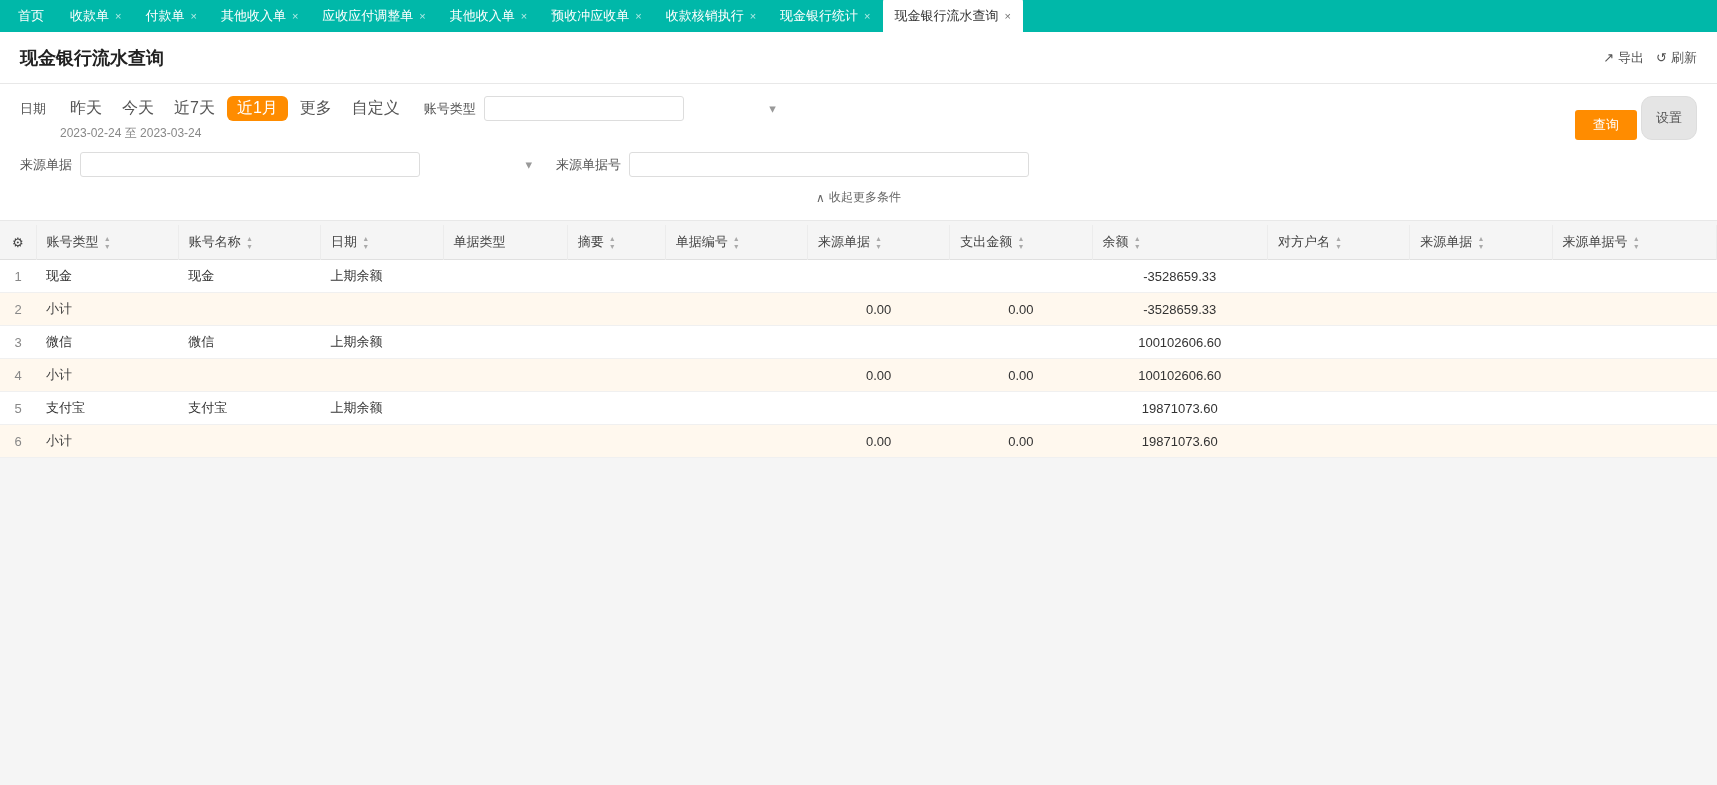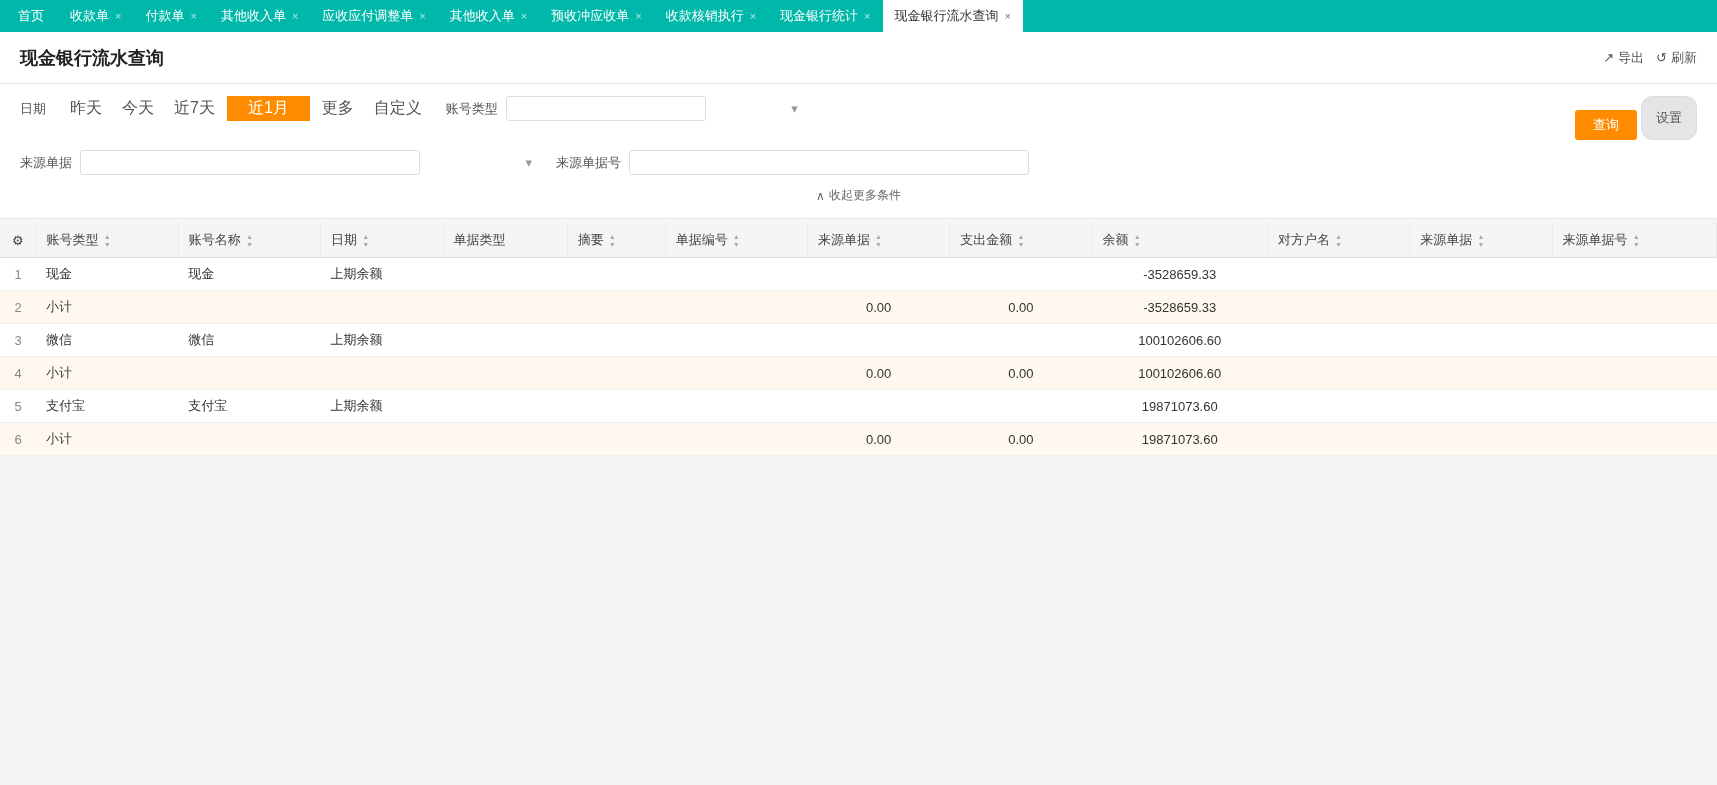--- a/index.html
+++ b/index.html
@@ -97,22 +97,22 @@
       border: none;
       background: none;
       color: #555;
       cursor: pointer;
       font-size: 16px;
       border-radius: 3px;
     }
     .date-btn.active {
       background: #ff8c00;
       color: #fff;
-      border-radius: 0;
-      padding: 2px 21px;
+      border-radius: 6px;
+      padding: 2px 10px;
     }
     .date-range {
       color: #888;
       font-size: 12px;
       margin-left: 4px;
     }
     .filter-select {
       border: 1px solid #ddd;
       border-radius: 3px;
       padding: 4px 28px 4px 8px;
@@ -311,20 +311,23 @@
       <div style="display:flex; align-items:center; gap:6px;">
         <span class="filter-label">日期</span>
         <div class="date-shortcuts">
           <button class="date-btn">昨天</button>
           <button class="date-btn">今天</button>
           <button class="date-btn">近7天</button>
           <button class="date-btn active">近1月</button>
           <button class="date-btn">更多</button>
           <button class="date-btn">自定义</button>
         </div>
+      </div>
+      <div style="padding-left:36px;">
+        <span class="date-range">2023-02-24 至 2023-03-24</span>
       </div>
     </div>
 
     <div style="display:flex; align-items:center; gap:8px; flex:1;">
       <span class="filter-label" style="white-space:nowrap;">账号类型</span>
       <div class="select-wrapper" style="flex:1; max-width:300px;">
         <select class="filter-select">
           <option value=""></option>
         </select>
         <span class="chevron">▾</span>

